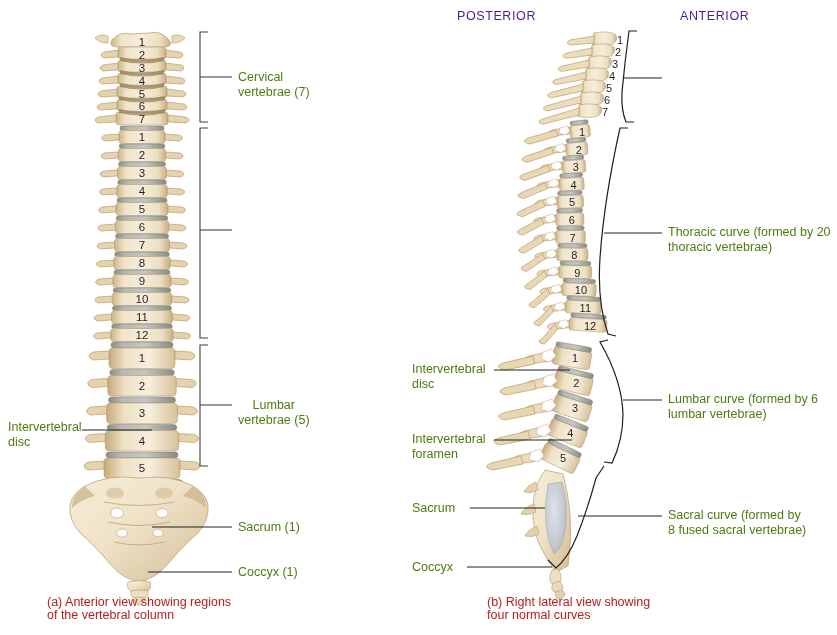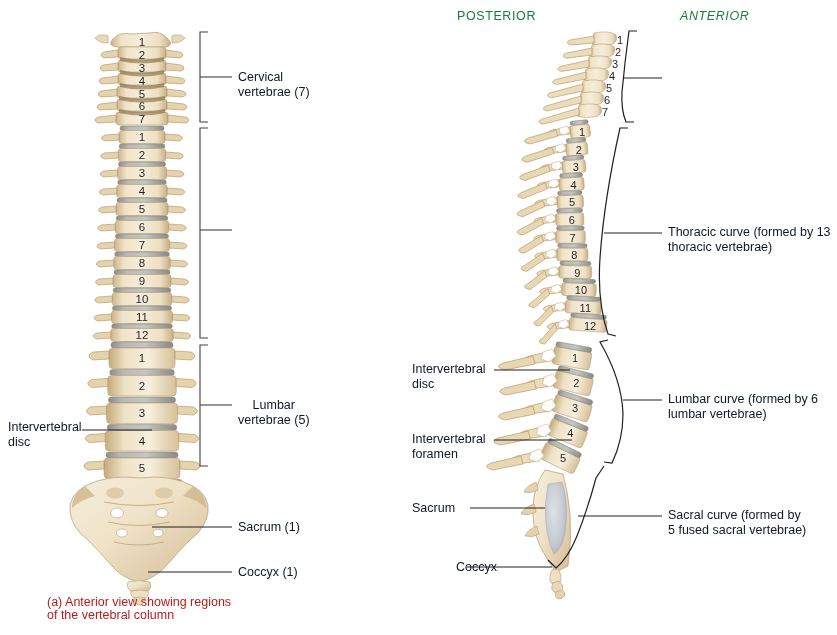--- a/index.html
+++ b/index.html
@@ -1,40 +1,40 @@
 <!DOCTYPE html>
 <html><head>
 <meta charset="utf-8">
 <style>
   html,body{margin:0;padding:0;background:#ffffff;}
   body{width:837px;height:635px;overflow:hidden;
        font-family:"Liberation Sans","DejaVu Sans",sans-serif;
        color:#231f20;}
   #stage{position:relative;width:837px;height:635px;background:#fff;}
 
-  .lbl{position:absolute;font-size:12.5px;line-height:15px;color:#0f172a;white-space:pre-line;}
-  .hdr{position:absolute;font-size:12.5px;letter-spacing:.6px;color:#15803d;}
+  .lbl{position:absolute;font-size:12.5px;line-height:15px;color:#4d7c0f;white-space:pre-line;}
+  .hdr{position:absolute;font-size:12.5px;letter-spacing:.6px;color:#4c1d95;}
   .cap{position:absolute;font-size:12.5px;line-height:13px;color:#b91c1c;white-space:pre-line;}
 
   .vnum{position:absolute;font-size:11.5px;color:#231f20;text-align:center;
         transform:translate(-50%,-50%);pointer-events:none;}
   .vnum.lat{font-size:11px;}
 
   svg{position:absolute;left:0;top:0;overflow:visible;}
   .ln{stroke:#231f20;stroke-width:1;fill:none;}
   .brk{stroke:#404040;stroke-width:1.1;fill:none;}
   .curve{stroke:#231f20;stroke-width:1.2;fill:none;}
 </style>
 </head>
 <body>
 
 <div id="stage">
 
   <div class="hdr" style="left:457px;top:9px;">POSTERIOR</div>
-  <div class="hdr" style="left:680px;top:9px;font-style:italic;">ANTERIOR</div>
+  <div class="hdr" style="left:680px;top:9px;">ANTERIOR</div>
 
   <svg id="art-a" width="837" height="635">
     <defs>
       <linearGradient id="gBone" x1="0" y1="0" x2="1" y2="0">
         <stop offset="0%" stop-color="#cdb68c"></stop>
         <stop offset="18%" stop-color="#f0e3c8"></stop>
         <stop offset="50%" stop-color="#f6edda"></stop>
         <stop offset="82%" stop-color="#ecdfc2"></stop>
         <stop offset="100%" stop-color="#c9b086"></stop>
       </linearGradient>
@@ -375,36 +375,38 @@
   <div class="lbl" style="left:238px;top:70px;">Cervical
 vertebrae (7)</div>
   <div class="lbl" style="left:238px;top:398px;text-align:center;">Lumbar
 vertebrae (5)</div>
 
   <div class="lbl" style="left:8px;top:420px;">Intervertebral
 disc</div>
   <div class="lbl" style="left:238px;top:520px;">Sacrum (1)</div>
   <div class="lbl" style="left:238px;top:565px;">Coccyx (1)</div>
 
-  <div class="lbl" style="left:668px;top:225px;">Thoracic curve (formed by 13
+  <div class="lbl" style="left:668px;top:225px;">Thoracic curve (formed by 20
 thoracic vertebrae)</div>
   <div class="lbl" style="left:668px;top:392px;">Lumbar curve (formed by 6
 lumbar vertebrae)</div>
   <div class="lbl" style="left:668px;top:508px;">Sacral curve (formed by
-5 fused sacral vertebrae)</div>
+8 fused sacral vertebrae)</div>
 
   <div class="lbl" style="left:412px;top:362px;">Intervertebral
 disc</div>
   <div class="lbl" style="left:412px;top:432px;">Intervertebral
 foramen</div>
   <div class="lbl" style="left:412px;top:501px;">Sacrum</div>
-  <div class="lbl" style="left:412px;top:560px;margin-left:44px;">Coccyx</div>
+  <div class="lbl" style="left:412px;top:560px;">Coccyx</div>
 
   <div class="cap" style="left:47px;top:596px;">(a) Anterior view showing regions
       of the vertebral column</div>
+  <div class="cap" style="left:487px;top:596px;">(b) Right lateral view showing
+      four normal curves</div>
 
   <div id="numLayer">
       <div class="vnum" style="left: 142px; top: 42px;">1</div>
       <div class="vnum" style="left: 142px; top: 55px;">2</div>
       <div class="vnum" style="left: 142px; top: 68px;">3</div>
       <div class="vnum" style="left: 142px; top: 81px;">4</div>
       <div class="vnum" style="left: 142px; top: 94px;">5</div>
       <div class="vnum" style="left: 142px; top: 106px;">6</div>
       <div class="vnum" style="left: 142px; top: 119px;">7</div>
       <div class="vnum" style="left: 142px; top: 137px;">1</div>

